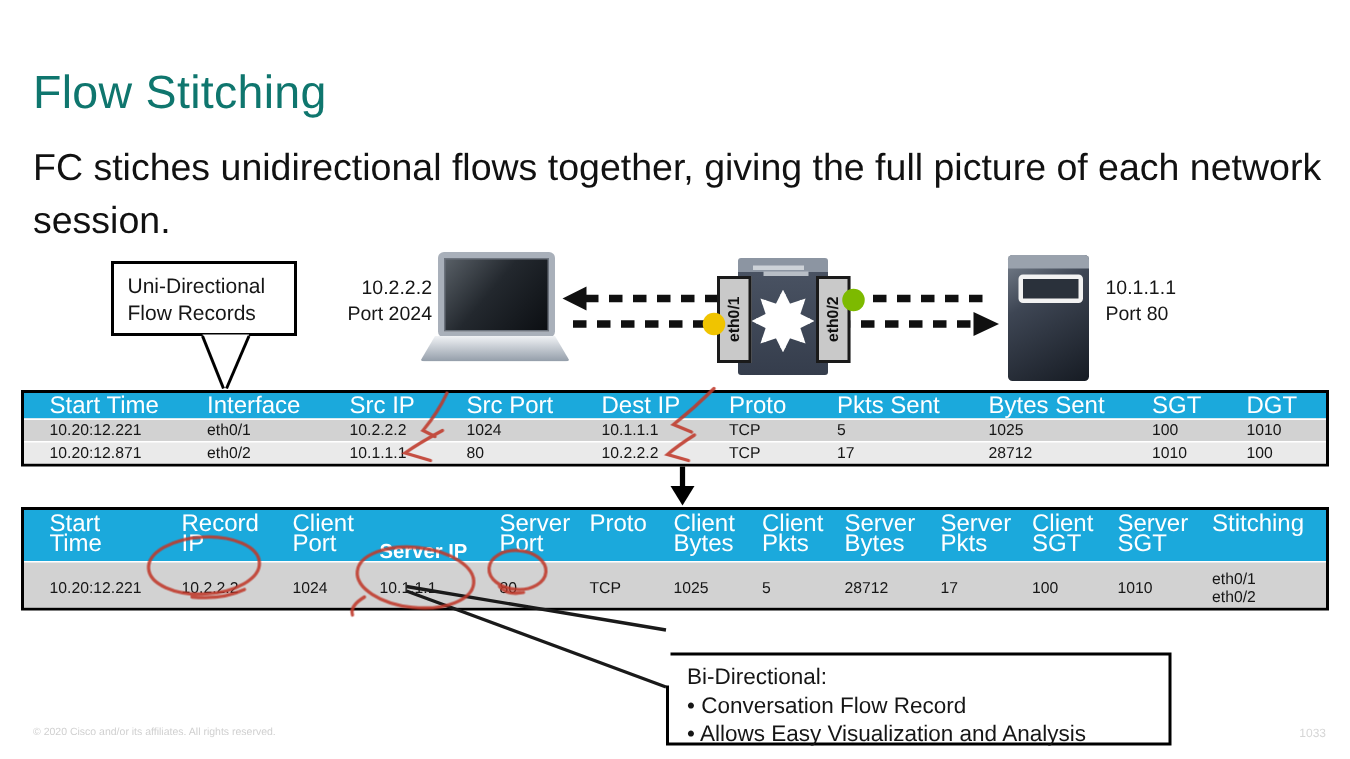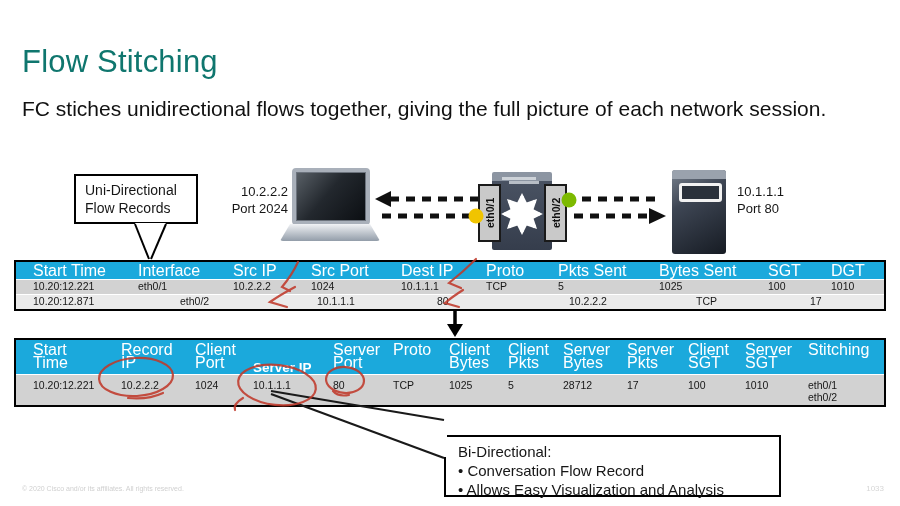--- a/index.html
+++ b/index.html
@@ -6,21 +6,21 @@
   .slide{position:relative;width:900px;height:506px;background:#fff;overflow:hidden;
          font-family:"Liberation Sans",sans-serif;color:#161616;}
   .abs{position:absolute;}
   svg.layer{position:absolute;left:0;top:0;width:900px;height:506px;pointer-events:none;}
   #under-layer{z-index:1;}
   #over-layer{z-index:30;}
   .z{z-index:5;}
 
   
   .title{left:22px;top:44px;font-size:31px;color:#0f766e;letter-spacing:.2px;}
-  .subtitle{left:22px;top:95px;width:872px;font-size:21px;line-height:1.38;color:#111;}
+  .subtitle{left:22px;top:95px;width:872px;font-size:25px;line-height:1.38;color:#111;}
 
   
   .callout{left:74px;top:174px;width:124px;height:50px;border:2px solid #000;background:#fff;
            display:flex;flex-direction:column;justify-content:center;padding-left:9px;
            font-size:14px;line-height:1.32;box-sizing:border-box;}
 
   
   .laptop{left:280px;top:168px;width:100px;height:76px;}
   .laptop .screen{position:absolute;left:12px;top:0;width:70px;height:49px;
     border:4px solid #A9B0BA;border-radius:4px;
@@ -54,23 +54,23 @@
   .server .slot{position:absolute;left:7px;top:13px;width:37px;height:13px;background:#2A313B;
     border:3px solid #F2F2F2;border-radius:3px;}
 
   
   .ftable{left:14px;width:872px;border:2px solid #000;box-sizing:border-box;background:#fff;}
   .table1{top:260px;}
   .table2{top:338px;}
   .hrow{display:flex;background:#1BA9DC;color:#fff;}
   .table1 .hrow{height:17px;}
   .table2 .hrow{height:34px;}
-  .drow{display:flex;border-top:1px solid #FFF;}
+  .drow{display:flex;border-top:1px solid #FFF;align-items:center;}
   .table1 .r0{height:14px;background:#D2D2D2;}
-  .table1 .r1{height:14px;background:#EAEAEA;gap:42px;}
+  .table1 .r1{height:14px;background:#EAEAEA;}
   .table2 .r0{height:30px;background:#D2D2D2;}
   .cell{box-sizing:border-box;padding-left:17px;white-space:nowrap;flex:none;}
   .hcell{font-size:16px;line-height:15px;padding-top:1px;}
   .table2 .hcell{line-height:13px;padding-top:3px;white-space:normal;}
   .hcell.big{font-weight:bold;font-size:13.5px;margin-top:18px;}
   .dcell{font-size:10.5px;line-height:13px;}
   .table2 .dcell{padding-top:4px;line-height:12px;}
   .pre{white-space:pre-line;}
 
   .t1c0{width:105px}.t1c1{width:95px}.t1c2{width:78px}.t1c3{width:90px}.t1c4{width:85px}

